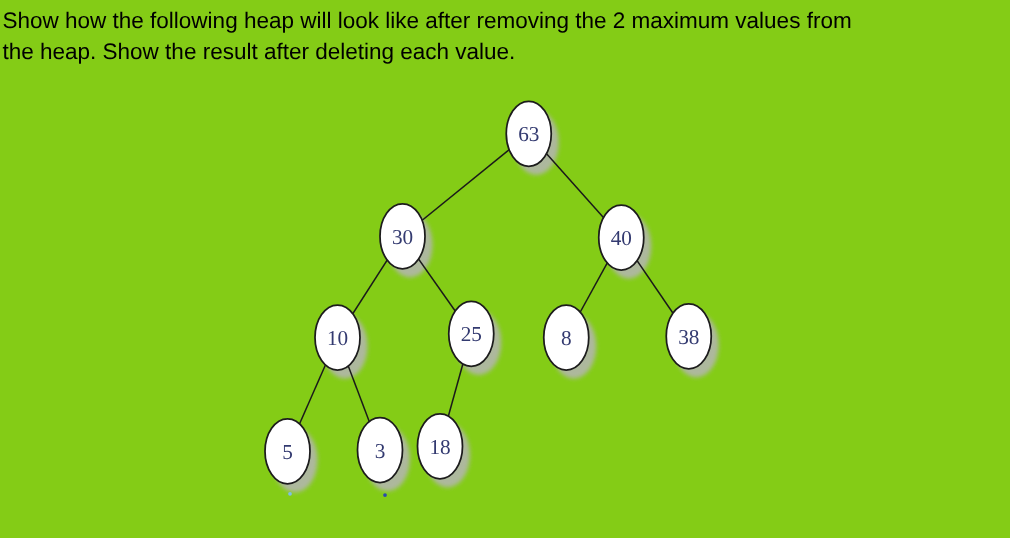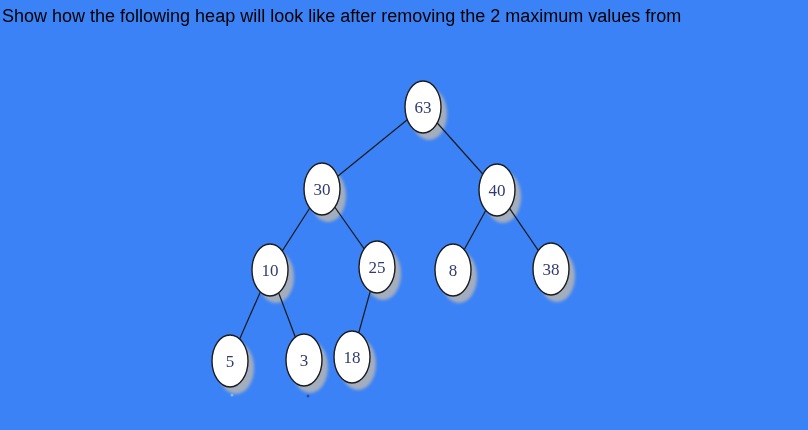--- a/index.html
+++ b/index.html
@@ -4,21 +4,21 @@
 <style>
   html, body {
     margin: 0;
     padding: 0;
     background: #ffffff;
   }
   #page {
     position: relative;
     width: 808px;
     height: 430px;
-    background: #3b82f6;
+    background: #84cc16;
     overflow: hidden;
     font-family: "Liberation Sans", sans-serif;
     text-decoration: underline;
   }
   #question {
     position: absolute;
     left: 2px;
     top: 4px;
     width: 804px;
     color: #000000;
@@ -39,20 +39,21 @@
     font-size: 17px;
   }
 </style>
 </head>
 <body>
 
 <div id="page">
 
   <div id="question">
     <div class="q-line">Show how the following heap will look like after removing the 2 maximum values from</div>
+    <div class="q-line">the heap. Show the result after deleting each value.</div>
   </div>
 
   <svg id="tree-svg" width="808" height="430" viewBox="0 0 808 430">
     <defs>
       <filter id="soft-blur" x="-30%" y="-30%" width="160%" height="160%">
         <feGaussianBlur stdDeviation="1.6"></feGaussianBlur>
       </filter>
     </defs>
     <g id="layer-shadows">
         <ellipse cx="429" cy="114" rx="18" ry="26" fill="#b5b5b5" opacity="0.85" filter="url(#soft-blur)"></ellipse>

